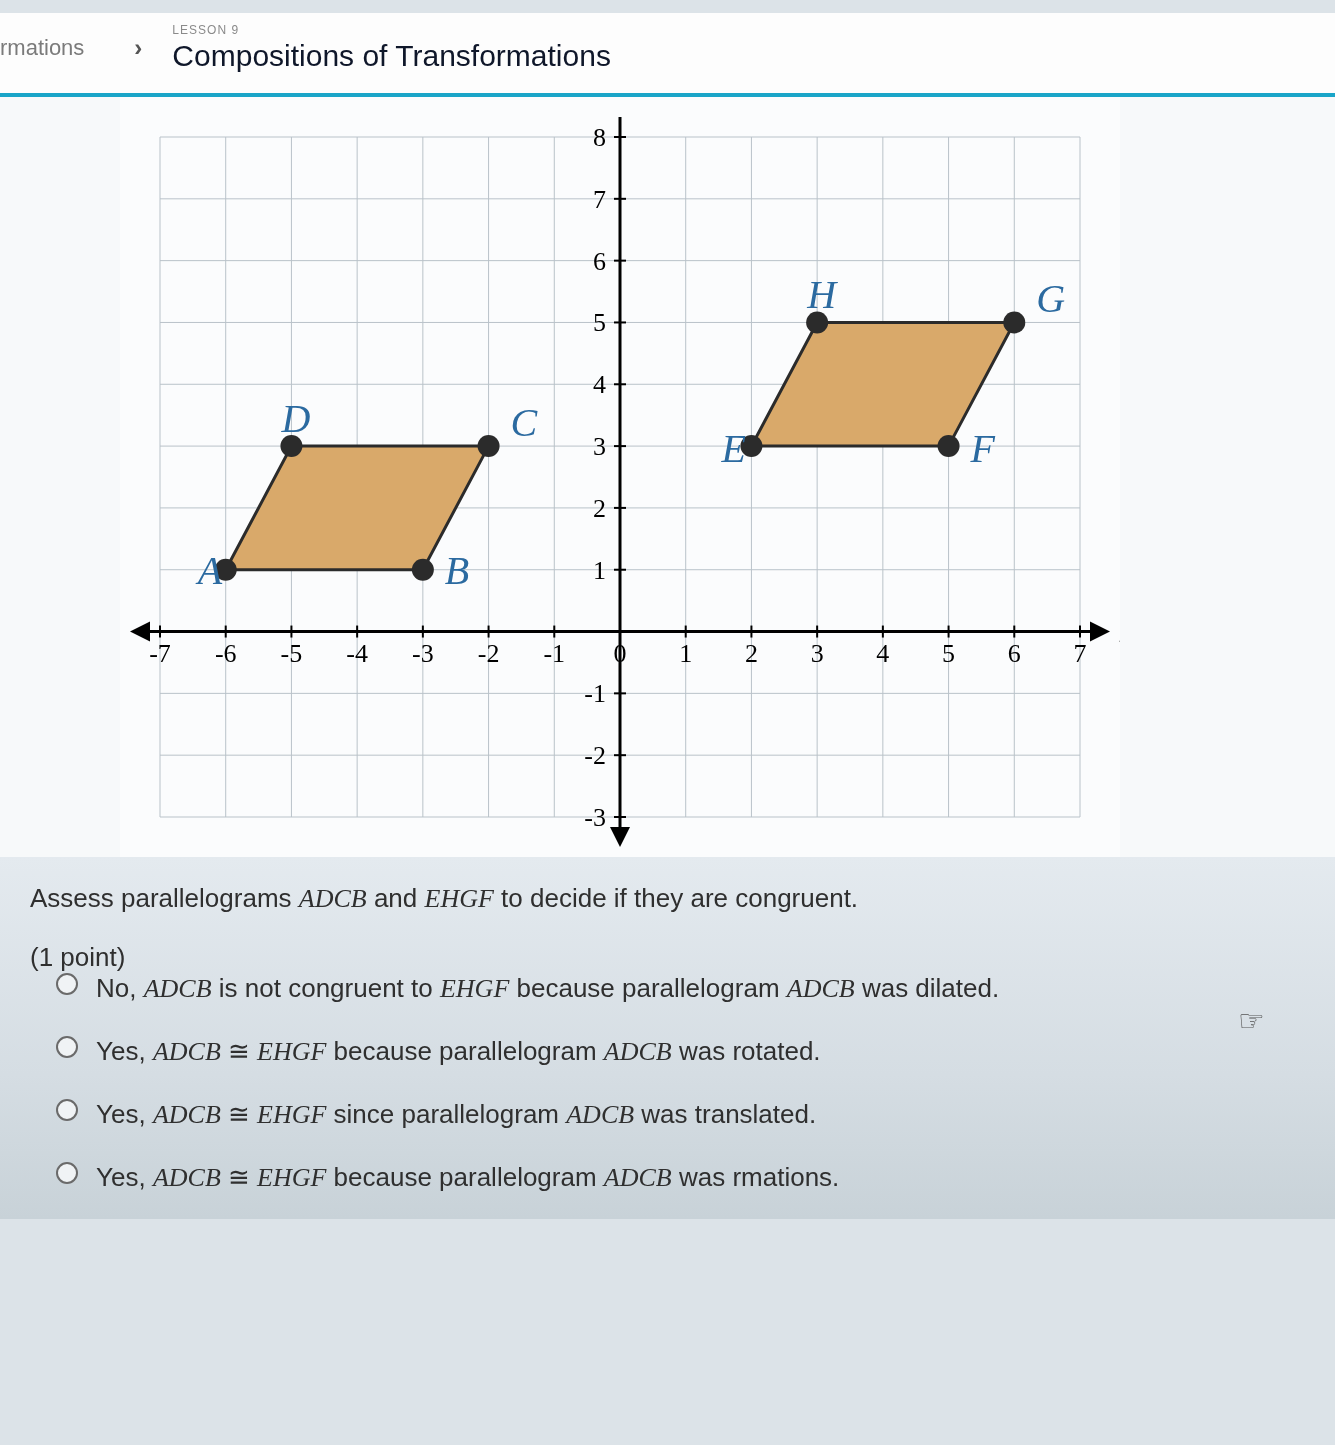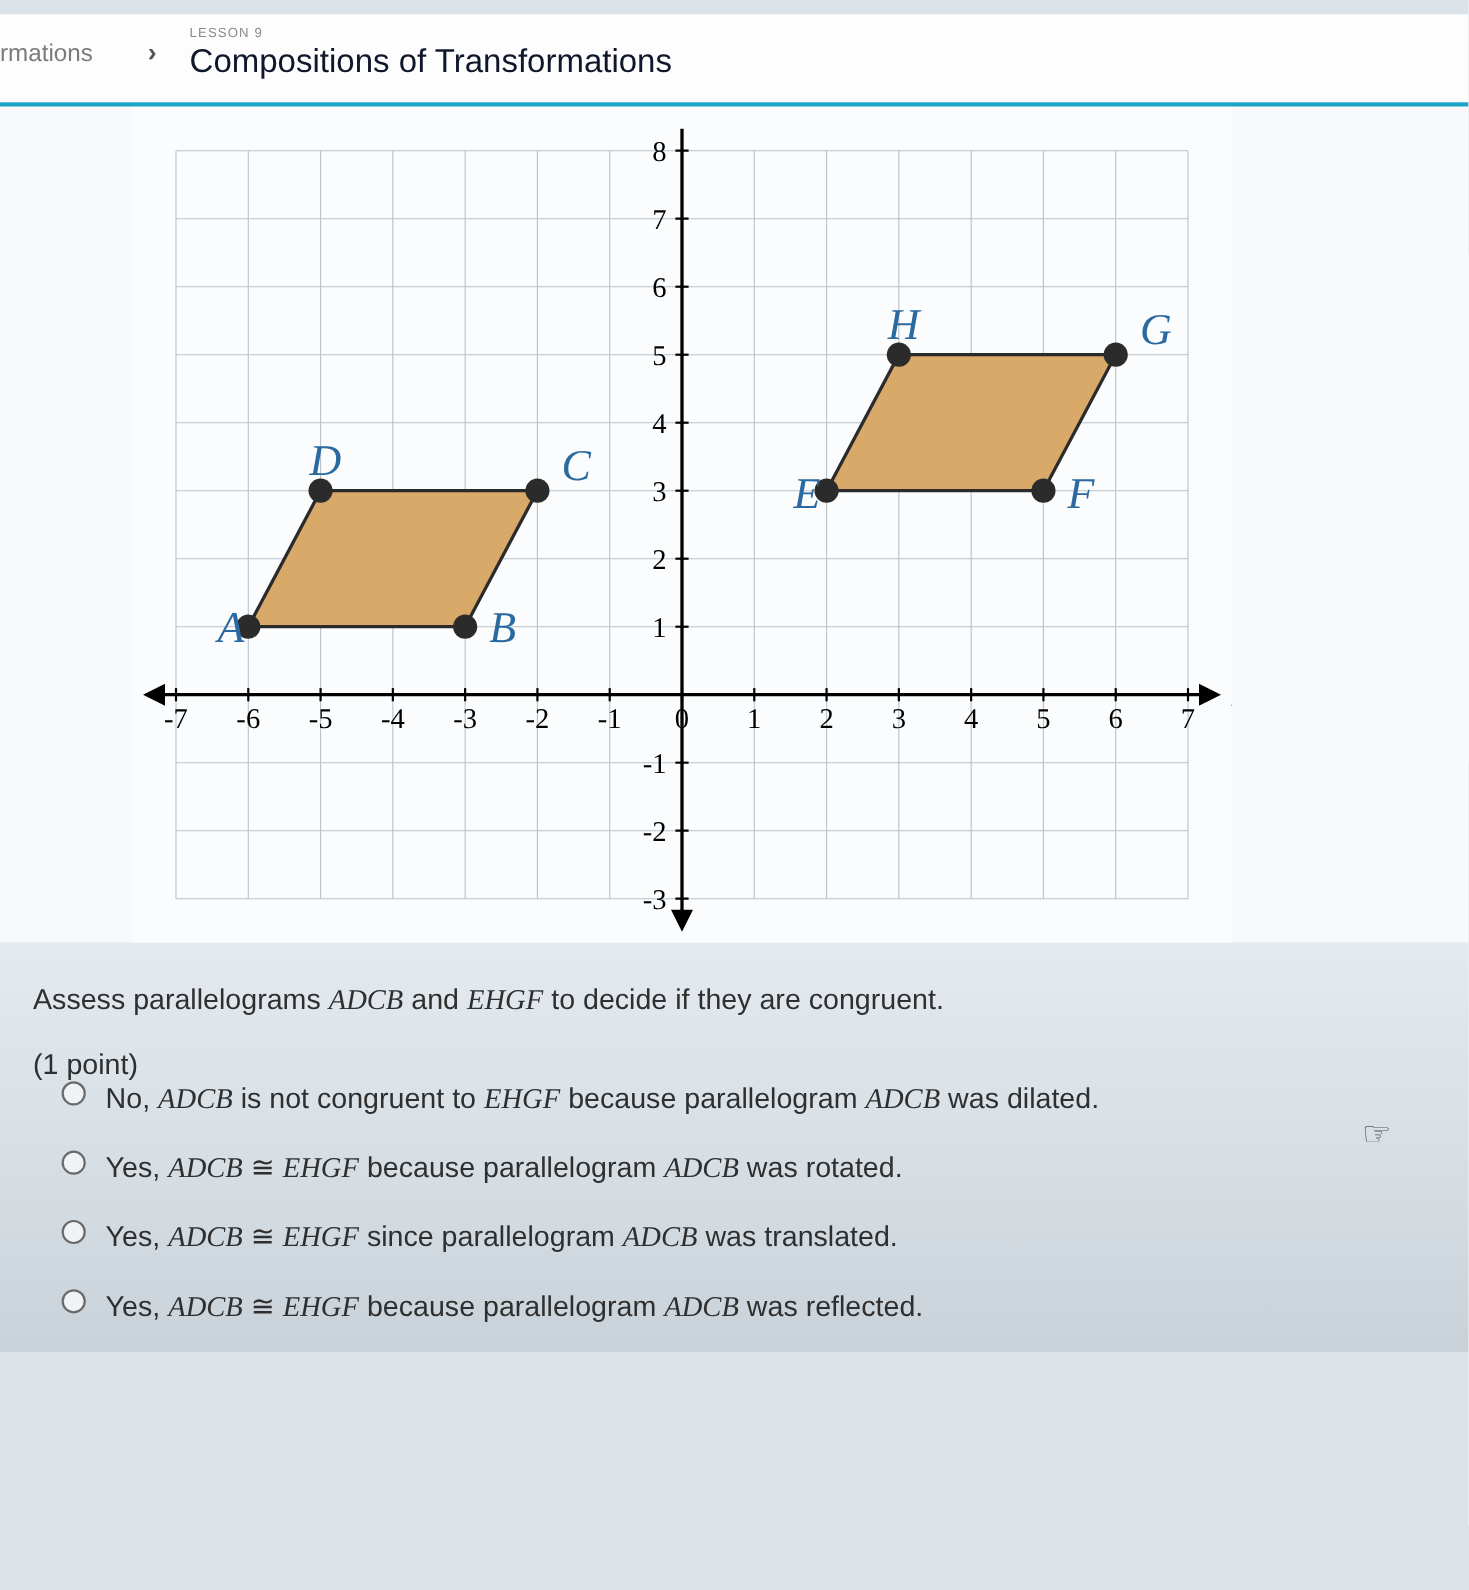--- a/index.html
+++ b/index.html
@@ -38,21 +38,21 @@
     font-size: 30px;
     margin-top: 2px;
   }
   .chart-wrap {
     background: #f7f9fa;
     padding: 0 0 0 120px;
   }
   svg.graph { display: block; }
   .question-area {
     background: linear-gradient(#e4eaef, #d5dde3 60%, #c8d2d8);
-    padding: 36px 30px 20px 30px;
+    padding: 26px 30px 20px 30px;
     font-size: 26px;
     color: #2f2f2f;
   }
   .prompt { margin-bottom: 28px; }
   .points { }
   .options { padding-left: 26px; }
   .opt {
     display: flex;
     gap: 18px;
     margin-bottom: 32px;
@@ -221,17 +221,17 @@
     <div class="opt">
       <span class="radio"></span>
       <span>
         <span>Yes, </span><span class="mi">ADCB</span><span> ≅ </span><span class="mi">EHGF</span><span> since parallelogram </span><span class="mi">ADCB</span><span> was translated.</span>
       </span>
     </div>
 
     <div class="opt" style="margin-bottom:6px">
       <span class="radio"></span>
       <span>
-        <span>Yes, </span><span class="mi">ADCB</span><span> ≅ </span><span class="mi">EHGF</span><span> because parallelogram </span><span class="mi">ADCB</span><span> was reflected.</span>
+        <span>Yes, </span><span class="mi">ADCB</span><span> ≅ </span><span class="mi">EHGF</span><span> because parallelogram </span><span class="mi">ADCB</span><span> was rmations.</span>
       </span>
     </div>
   </div>
 </div>
 
 </body></html>

